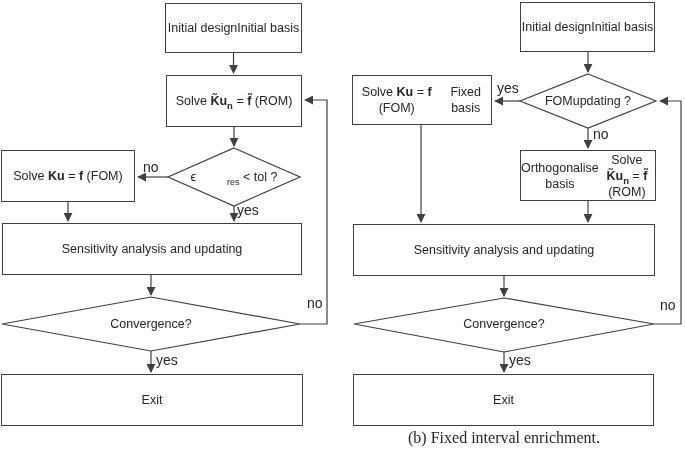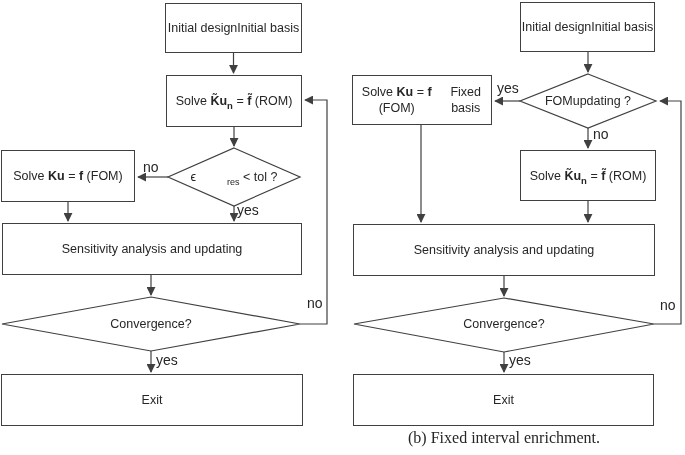--- a/index.html
+++ b/index.html
@@ -111,20 +111,21 @@
     <div>FOM</div>
     <div>updating ?</div>
   </div>
 
   <div class="node" style="left:352px;top:75px;width:140px;height:50px">
     <div class="m"><span>Solve </span><b>Ku</b><span> = </span><b>f</b><span> (FOM)</span></div>
     <div>Fixed basis</div>
   </div>
 
   <div class="node" style="left:520px;top:150px;width:136px;height:51px">
+    <div>Orthogonalise basis</div>
     <div class="m"><span>Solve </span><b>K̃</b><b>u</b><sub class="bs">n</sub><span> = </span><b>f̃</b><span> (ROM)</span></div>
   </div>
 
   <div class="node" style="left:353px;top:224px;width:302px;height:52px">
     <div>Sensitivity analysis and updating</div>
   </div>
 
   <div class="dtext" style="left:404px;top:314px;width:200px;height:20px">
     <div>Convergence?</div>
   </div>

